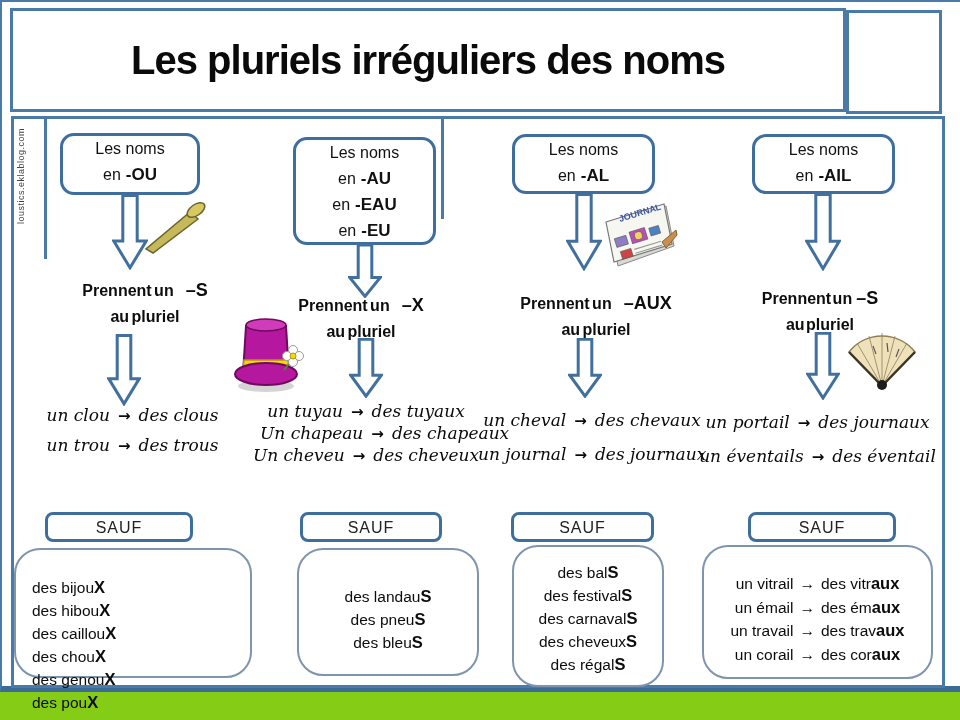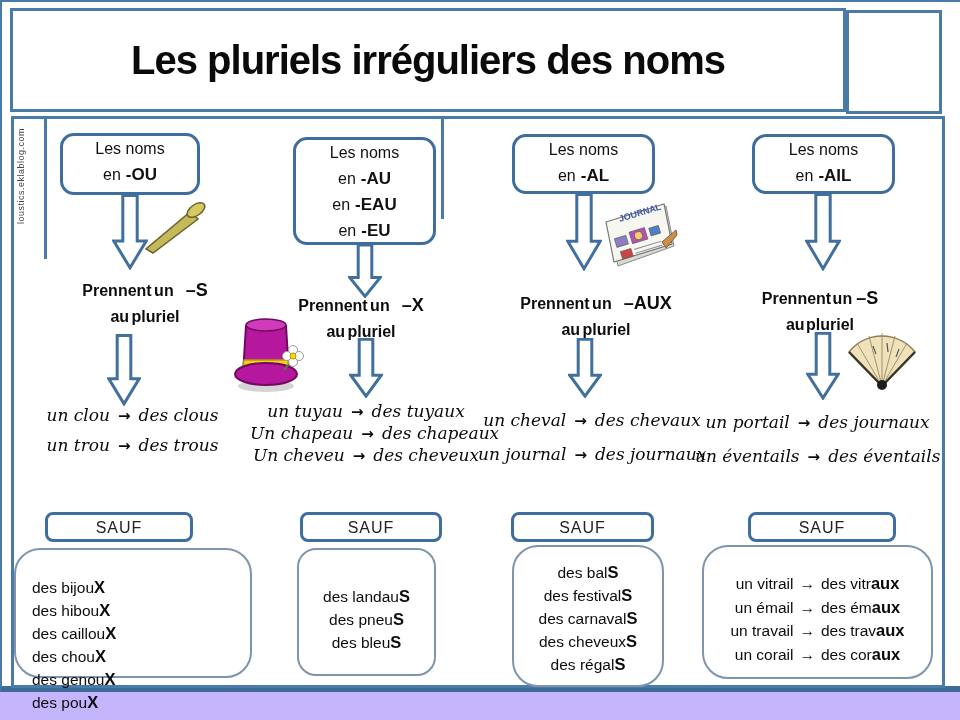--- a/index.html
+++ b/index.html
@@ -1,16 +1,16 @@
 <!DOCTYPE html>
 <html lang="fr"><head>
 <meta charset="utf-8">
 <style>
   html,body{margin:0;padding:0;}
-  .page{position:relative;width:960px;height:720px;background:#c4b5fd;
+  .page{position:relative;width:960px;height:720px;background:#84cc16;
         font-family:"Liberation Sans",sans-serif;overflow:hidden;color:#111;}
   .abs{position:absolute;}
   .sheet{left:0;top:0;width:960px;height:692px;background:#fff;box-sizing:border-box;
          border-left:2px solid #4a7aa8;border-top:2px solid #4a7aa8;border-bottom:6px solid #3d6b98;}
   .title-box{left:10px;top:8px;width:836px;height:104px;background:#fff;box-sizing:border-box;
              border:3px solid #4a7aa8;display:flex;align-items:center;justify-content:center;}
   .title-box h1{margin:0;font-size:40px;letter-spacing:-1px;font-weight:bold;color:#0a0a0a;}
   .corner-box{left:846px;top:10px;width:96px;height:104px;background:#fff;box-sizing:border-box;border:3px solid #4a7aa8;}
   .main-box{left:11px;top:116px;width:934px;height:572px;box-sizing:border-box;border:3px solid #4a7aa8;background:transparent;}
   .credit{left:16px;top:128px;font-size:9px;color:#444;writing-mode:vertical-rl;transform:rotate(180deg);letter-spacing:.5px;}
@@ -139,27 +139,27 @@
     </g>
     <circle cx="67" cy="44" r="3" fill="#f4d516" stroke="#b39b0e"></circle>
   </svg>
 
   <svg class="abs barrow" style="left:349px;top:338px;width:34px;height:60px;" viewBox="0 0 40 100" preserveAspectRatio="none">
     <path d="M12 2 H28 V62 H38 L20 97 L2 62 H12 Z" vector-effect="non-scaling-stroke"></path>
   </svg>
 
   <div class="ex abs" style="left:250px;top:401px;width:232px;">
     <div class="exline" style="margin-bottom:2px;"><span>un tuyau</span><span class="arr">→</span><span>des tuyaux</span></div>
-    <div class="exline" style="margin-bottom:2px;"><span>Un chapeau</span><span class="arr">→</span><span>des chapeaux</span></div>
+    <div class="exline" style="margin-bottom:2px;margin-left:10px;"><span>Un chapeau</span><span class="arr">→</span><span>des chapeaux</span></div>
     <div class="exline"><span>Un cheveu</span><span class="arr">→</span><span>des cheveux</span></div>
   </div>
 
   <div class="sauf abs" style="left:300px;top:512px;width:142px;height:30px;">SAUF</div>
 
-  <div class="excbox abs" style="left:297px;top:548px;width:139px;height:128px;border-radius:19px;">
+  <div class="excbox abs" style="left:297px;top:548px;width:182px;height:128px;">
     <div class="exclist" style="padding-top:35px;">
       <div><span>des landau</span><b>S</b></div>
       <div><span>des pneu</span><b>S</b></div>
       <div><span>des bleu</span><b>S</b></div>
     </div>
   </div>
 
   <div class="hbox abs" style="left:512px;top:134px;width:143px;height:60px;">
     <div>Les noms</div>
     <div><span>en</span><b class="end">-AL</b></div>
@@ -243,21 +243,21 @@
         <line x1="44" y1="15" x2="45" y2="24"></line>
         <line x1="56" y1="21" x2="53" y2="29"></line>
     </g>
     <line x1="39" y1="58" x2="6" y2="24" stroke="#3a3526" stroke-width="2.5"></line>
     <line x1="39" y1="58" x2="72" y2="24" stroke="#3a3526" stroke-width="2.5"></line>
     <circle cx="39" cy="57" r="5" fill="#1d1d1d"></circle>
   </svg>
 
   <div class="ex abs" style="left:695px;top:412px;width:245px;">
     <div class="exline" style="margin-bottom:14px;"><span>un portail</span><span class="arr">→</span><span>des journaux</span></div>
-    <div class="exline"><span>un éventails</span><span class="arr">→</span><span>des éventails</span></div>
+    <div class="exline"><span>un éventails</span><span class="arr">→</span><span>des éventail</span></div>
   </div>
 
   <div class="sauf abs" style="left:748px;top:512px;width:148px;height:30px;">SAUF</div>
 
   <div class="excbox abs" style="left:702px;top:545px;width:231px;height:134px;">
     <div class="excpairs" style="padding-top:25px;">
       <div><span>un vitrail</span><span class="arr4">→</span><span>des vitr</span><b>aux</b></div>
       <div><span>un émail</span><span class="arr4">→</span><span>des ém</span><b>aux</b></div>
       <div><span>un travail</span><span class="arr4">→</span><span>des trav</span><b>aux</b></div>
       <div><span>un corail</span><span class="arr4">→</span><span>des cor</span><b>aux</b></div>

